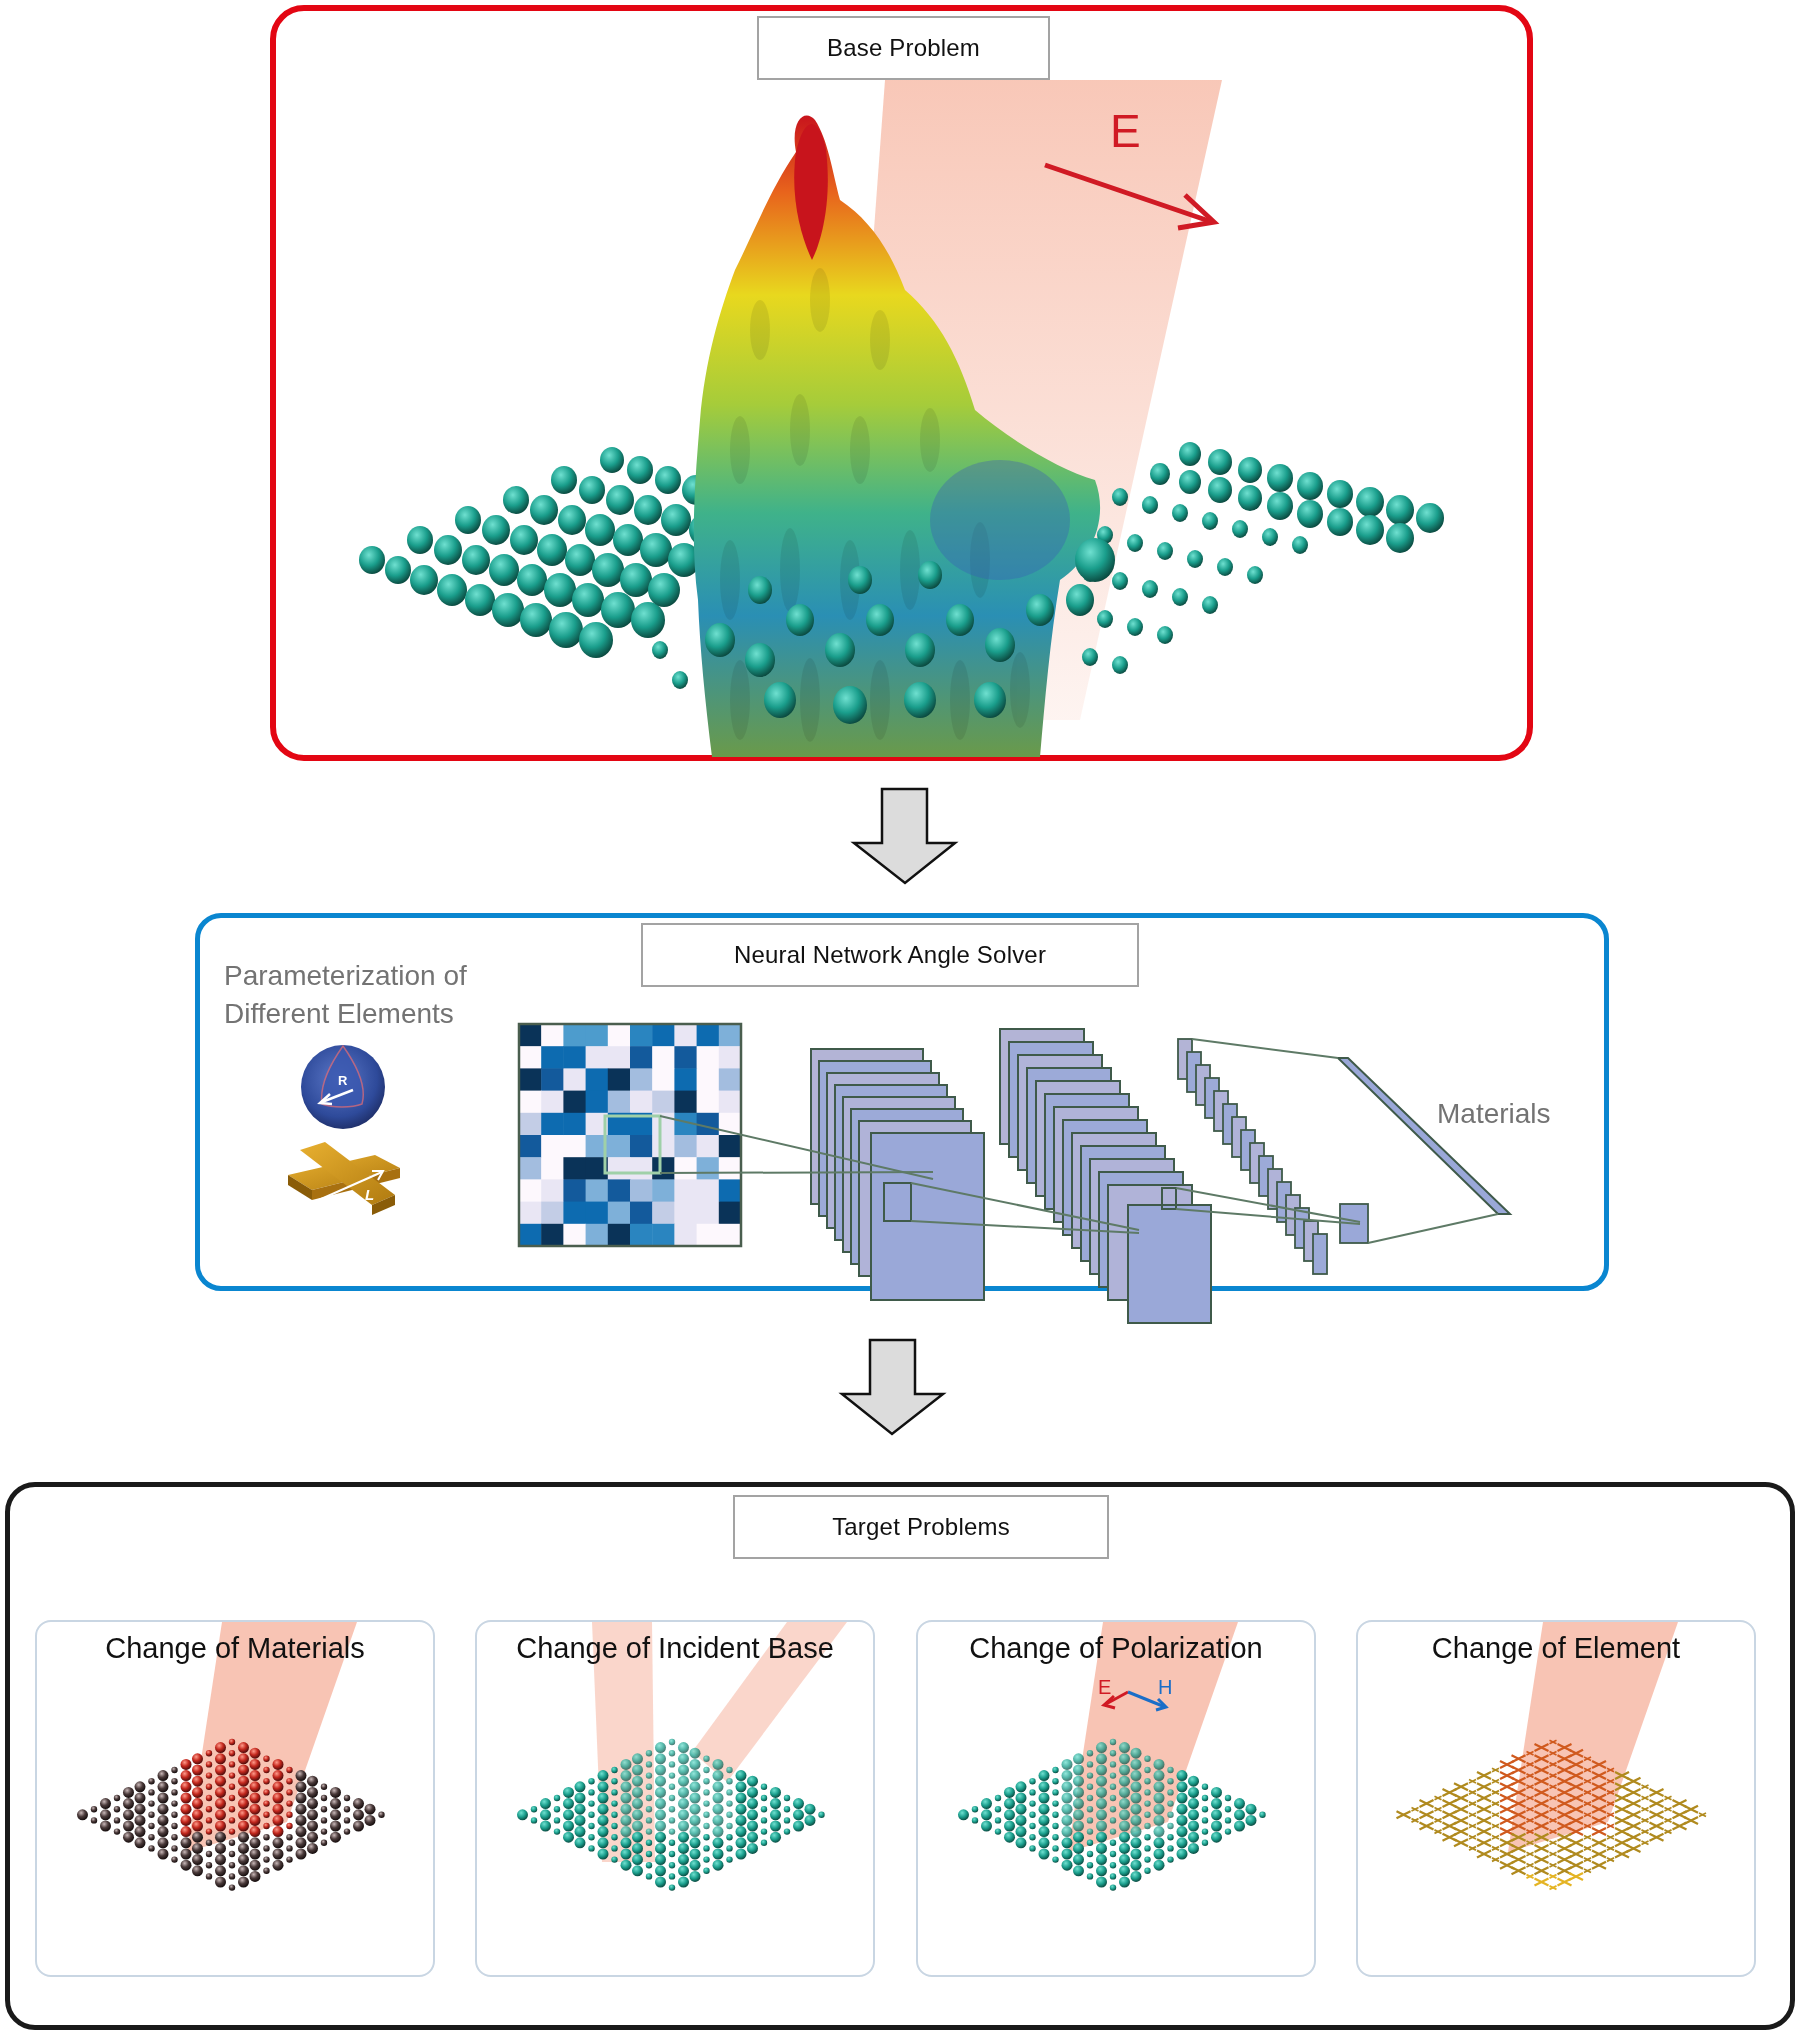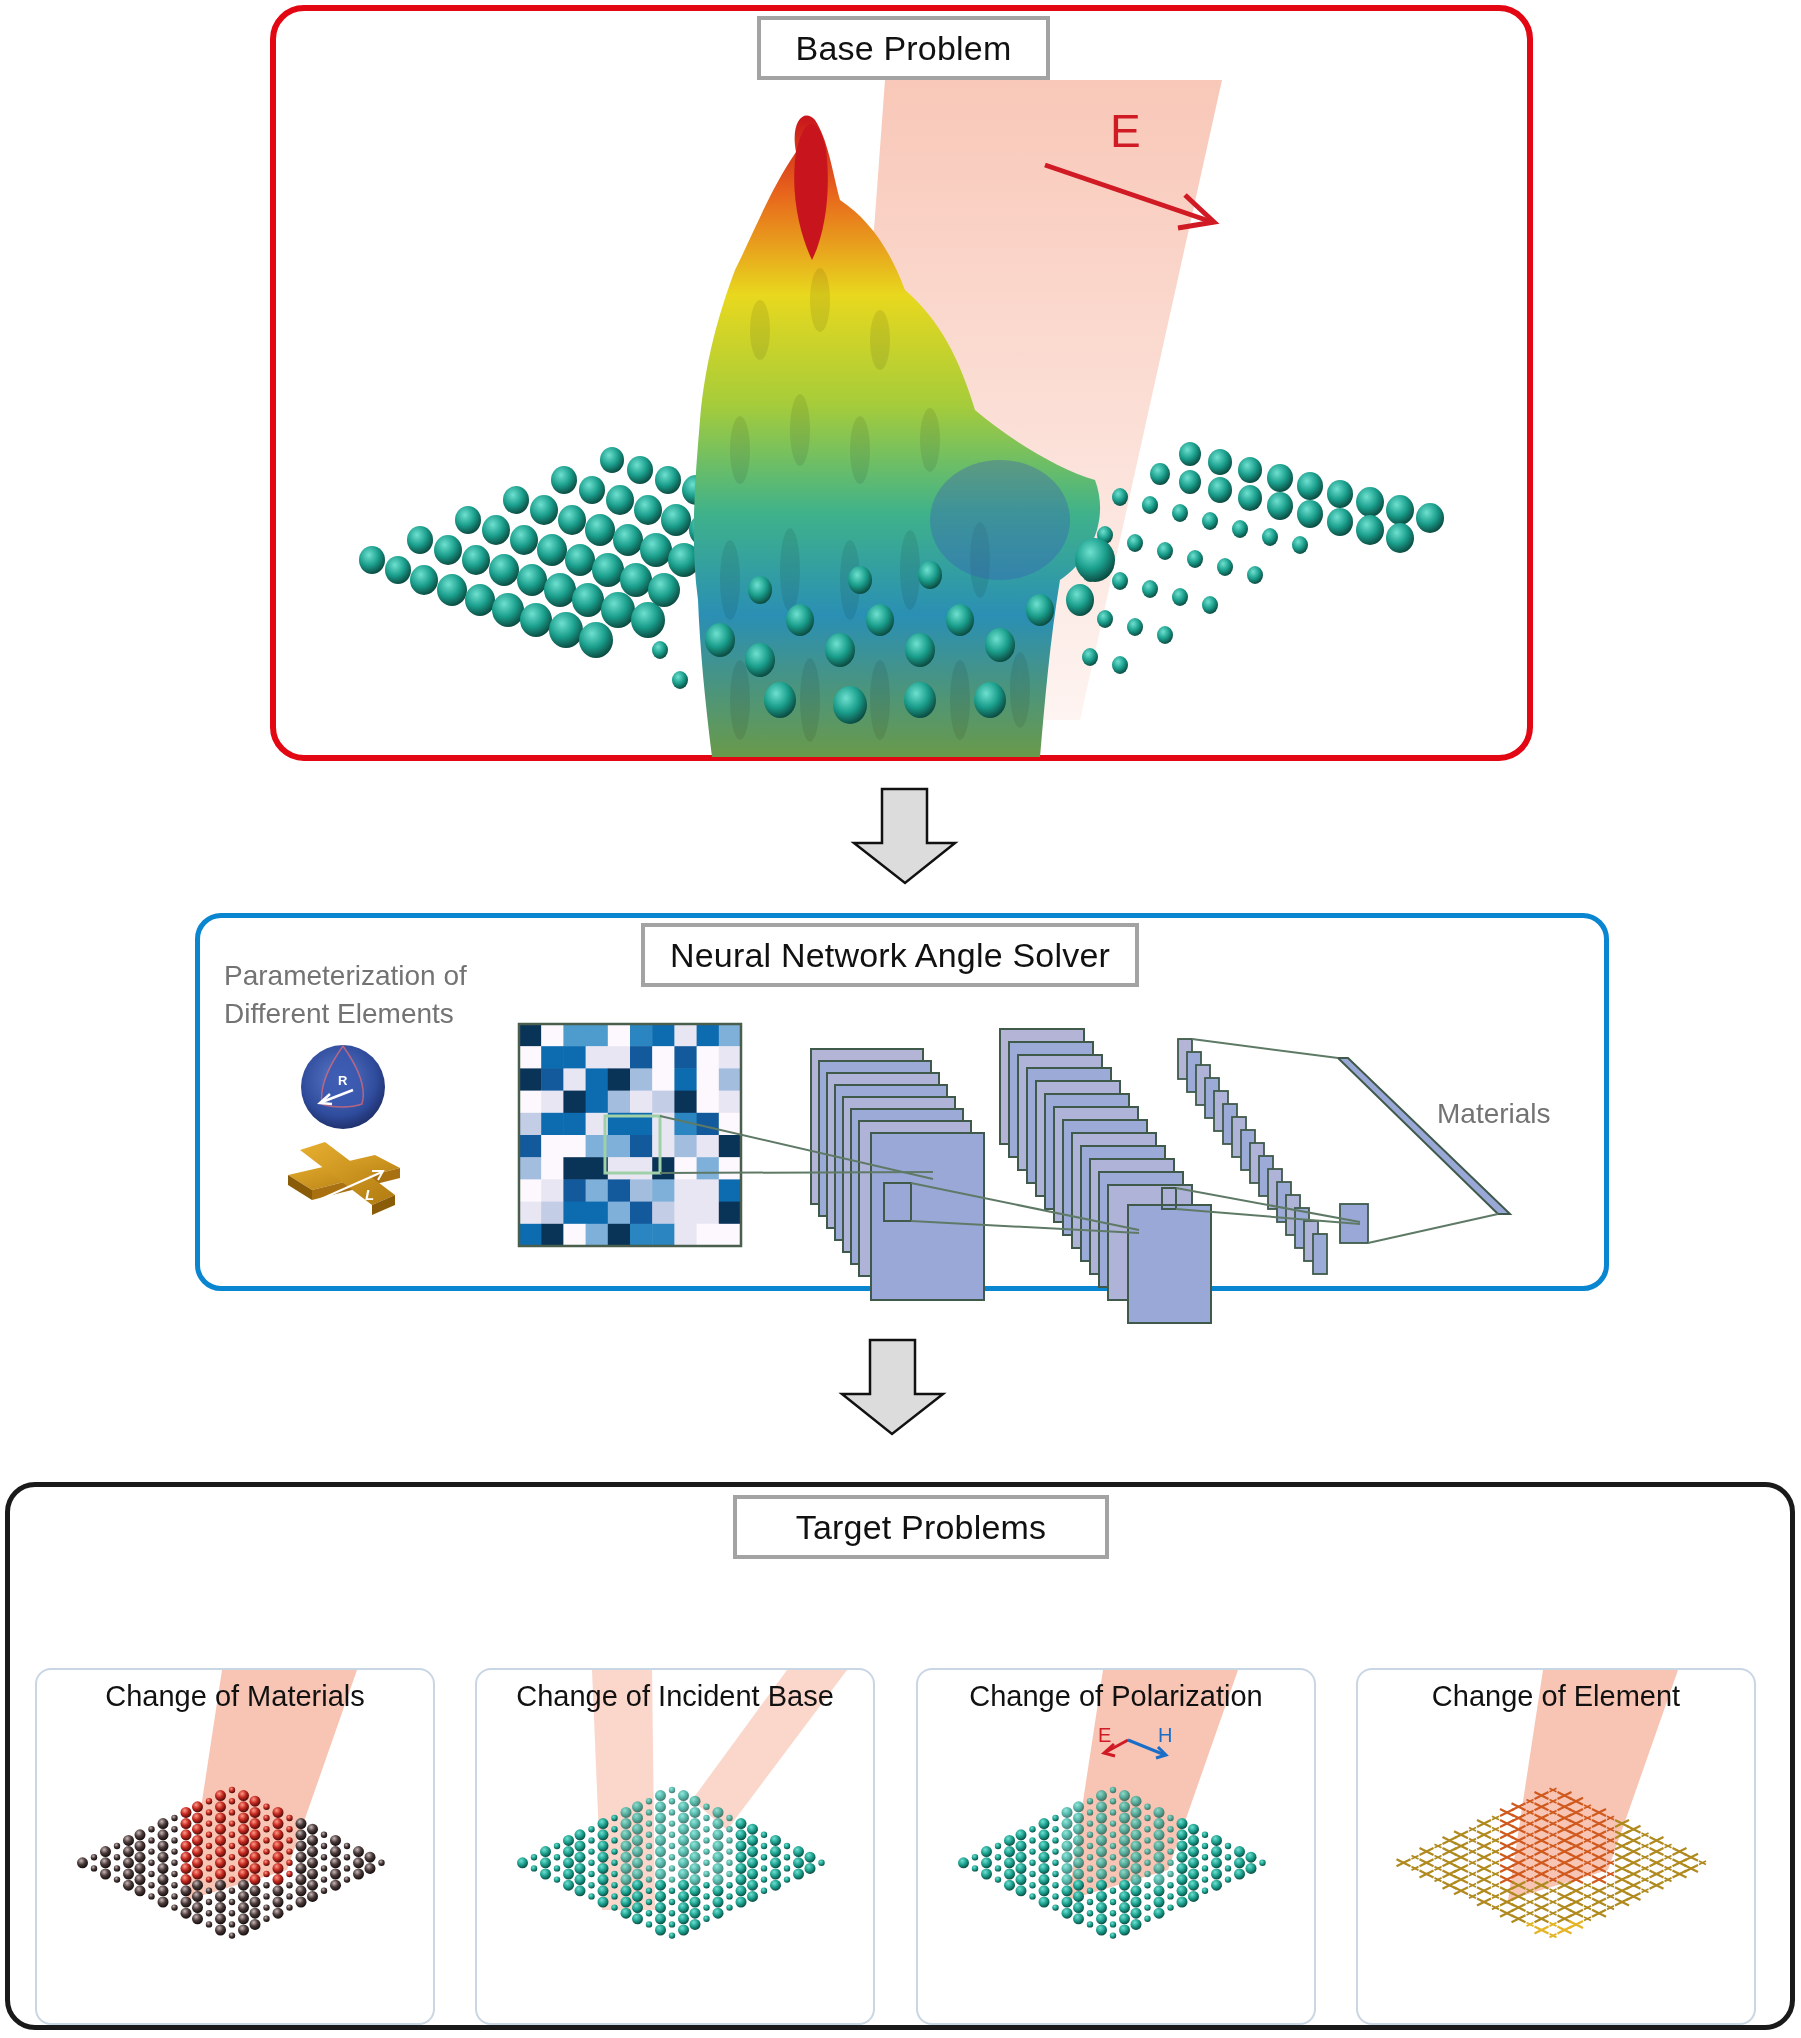--- a/index.html
+++ b/index.html
@@ -1,22 +1,22 @@
 <!DOCTYPE html>
 <html><head>
 <meta charset="utf-8">
 <style>
   html, body { margin:0; padding:0; background:#ffffff; }
   body { width:1801px; height:2038px; position:relative; overflow:hidden;
          font-family:"Liberation Sans", sans-serif; color:#111; }
   .panel { position:absolute; box-sizing:border-box; border-radius:34px; background:#fff; }
-  .title-box { position:absolute; box-sizing:border-box; border:4px solid #a3a3a3; background:#fff;
+  .title-box { position:absolute; box-sizing:border-box; border:2px solid #a3a3a3; background:#fff;
                display:flex; align-items:center; justify-content:center;
-               font-size:34px; color:#111; letter-spacing:0.2px; }
-  .sub-panel { position:absolute; box-sizing:border-box; border:2px solid #c9d6e3; border-radius:16px; background:#fff; overflow:hidden;margin-top:48px; }
+               font-size:24px; color:#111; letter-spacing:0.2px; }
+  .sub-panel { position:absolute; box-sizing:border-box; border:2px solid #c9d6e3; border-radius:16px; background:#fff; overflow:hidden; }
   .sub-title { position:absolute; left:0; right:0; top:10px; text-align:center; font-size:29px; color:#111; z-index:3; }
   svg { position:absolute; left:0; top:0; overflow:visible; }
   .txt { position:absolute; font-size:28px; color:#737373; line-height:38px; }
 </style>
 </head>
 <body>
 
 <div class="panel" style="left:270px; top:5px; width:1263px; height:756px; border:6px solid #e30613;">
 </div>
 

